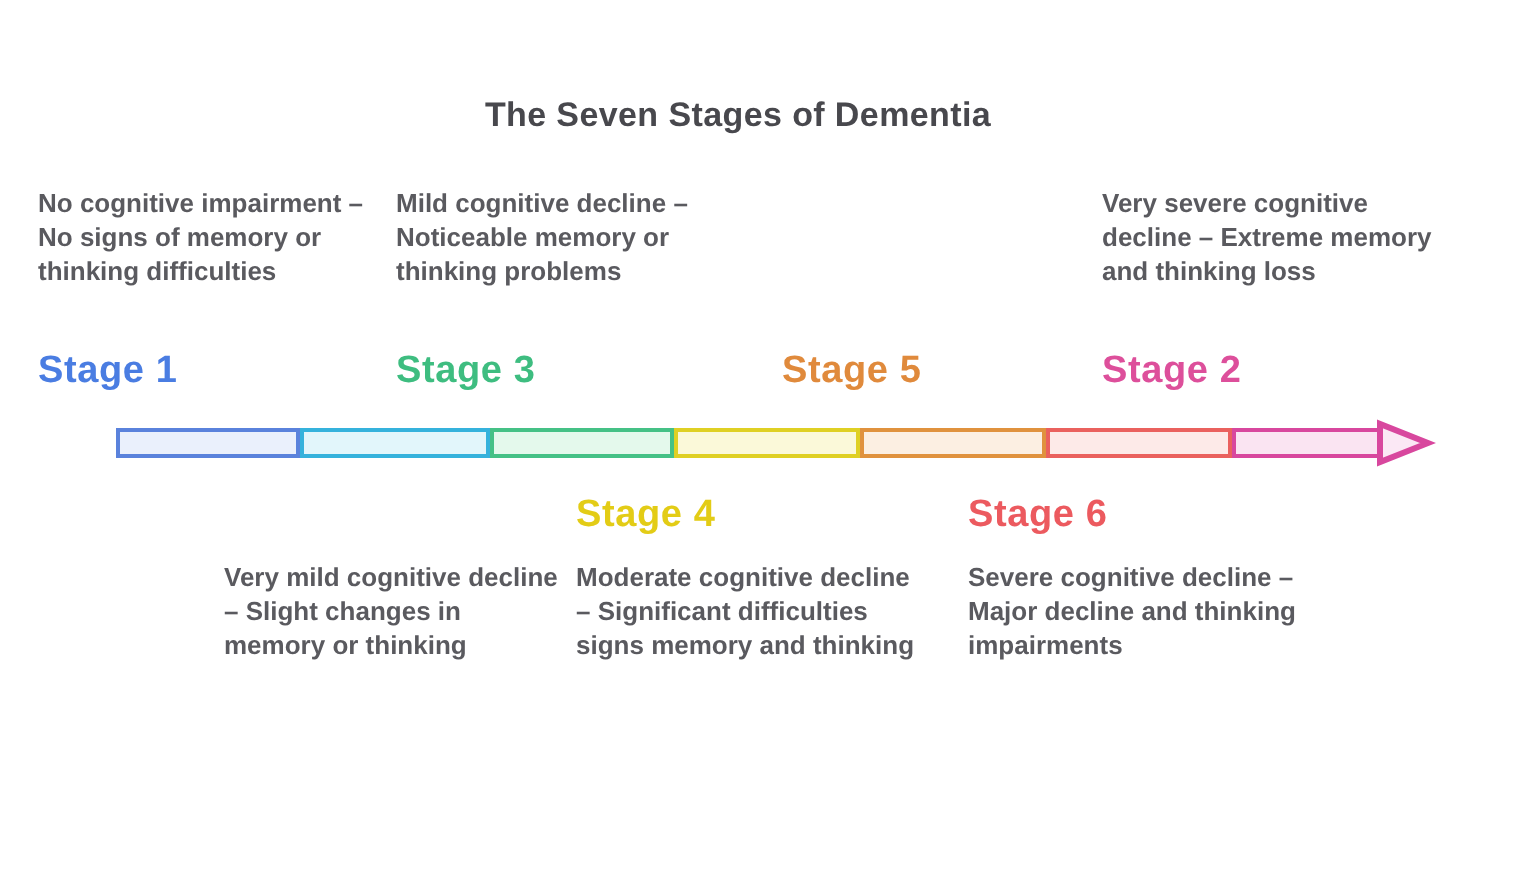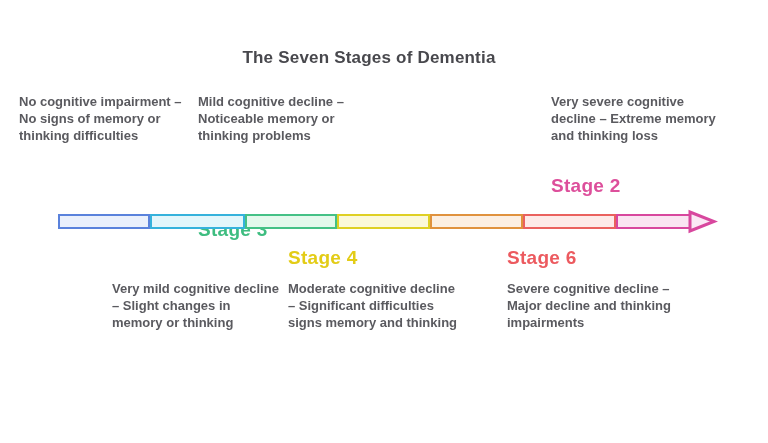--- a/index.html
+++ b/index.html
@@ -41,21 +41,21 @@
   .col-1 { left: 19px; }
   .col-3 { left: 198px; }
   .col-5 { left: 391px; }
   .col-7 { left: 551px; }
   .top-desc  { top: 93px; }
   .top-label { top: 175px; }
 
   
   .col-2 { left: 112px; }
   .col-4 { left: 288px; }
-  .col-6 { left: 484px; margin-left: 23px; }
+  .col-6 { left: 484px; }
   .bottom-label { top: 247px; }
   .bottom-desc  { top: 280px; }
 
   .arrow-bar {
     position: absolute;
     left: 58px; top: 214px;
     height: 15px;
     display: flex;
   }
   .arrow-seg {
@@ -79,24 +79,26 @@
   }
 </style>
 </head>
 <body style="background: rgb(255, 255, 255);">
 
 <div class="canvas">
 
   <div class="title" style="color: rgb(72, 72, 77);">The Seven Stages of Dementia</div>
 
   <div class="stage-col col-1 top-desc stage-desc">No cognitive impairment – No signs of memory or thinking difficulties</div>
+  <div class="stage-col col-1 top-label stage-label" style="color: rgb(74, 125, 226);">Stage 1</div>
 
   <div class="stage-col col-3 top-desc stage-desc">Mild cognitive decline – Noticeable memory or thinking problems</div>
-  <div class="stage-col col-3 top-label stage-label" style="color: rgb(62, 189, 128); margin-top: 44px;">Stage 3</div>
+  <div class="stage-col col-3 top-label stage-label" style="color: rgb(62, 189, 128);">Stage 3</div>
 
+  <div class="stage-col col-5 top-label stage-label" style="color: rgb(224, 138, 60);">Stage 5</div>
 
   <div class="stage-col col-7 top-desc stage-desc">Very severe cognitive decline – Extreme memory and thinking loss</div>
   <div class="stage-col col-7 top-label stage-label" style="color: rgb(221, 79, 155);">Stage 2</div>
 
   <div class="arrow-bar">
     <div class="arrow-seg seg-w1" style="border-color: rgb(90, 130, 220); background: rgb(234, 240, 252);"></div>
     <div class="arrow-seg seg-w2" style="border-color: rgb(53, 178, 220); background: rgb(226, 246, 251);"></div>
     <div class="arrow-seg seg-w3" style="border-color: rgb(69, 193, 134); background: rgb(228, 249, 236);"></div>
     <div class="arrow-seg seg-w4" style="border-color: rgb(223, 208, 36); background: rgb(251, 249, 217);"></div>
     <div class="arrow-seg seg-w5" style="border-color: rgb(224, 146, 62); background: rgb(252, 239, 226);"></div>

